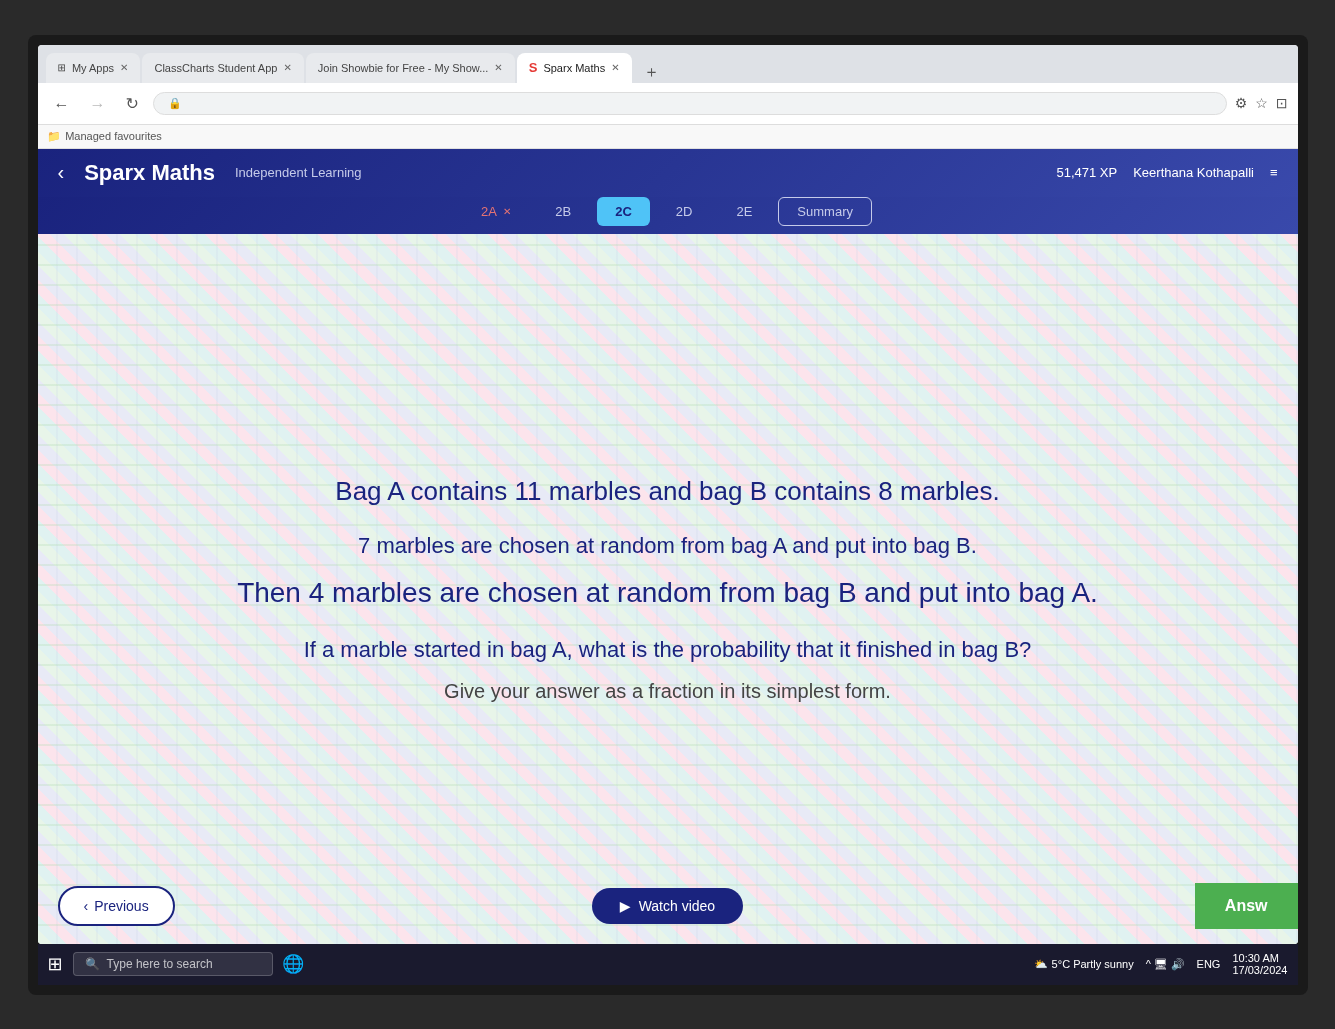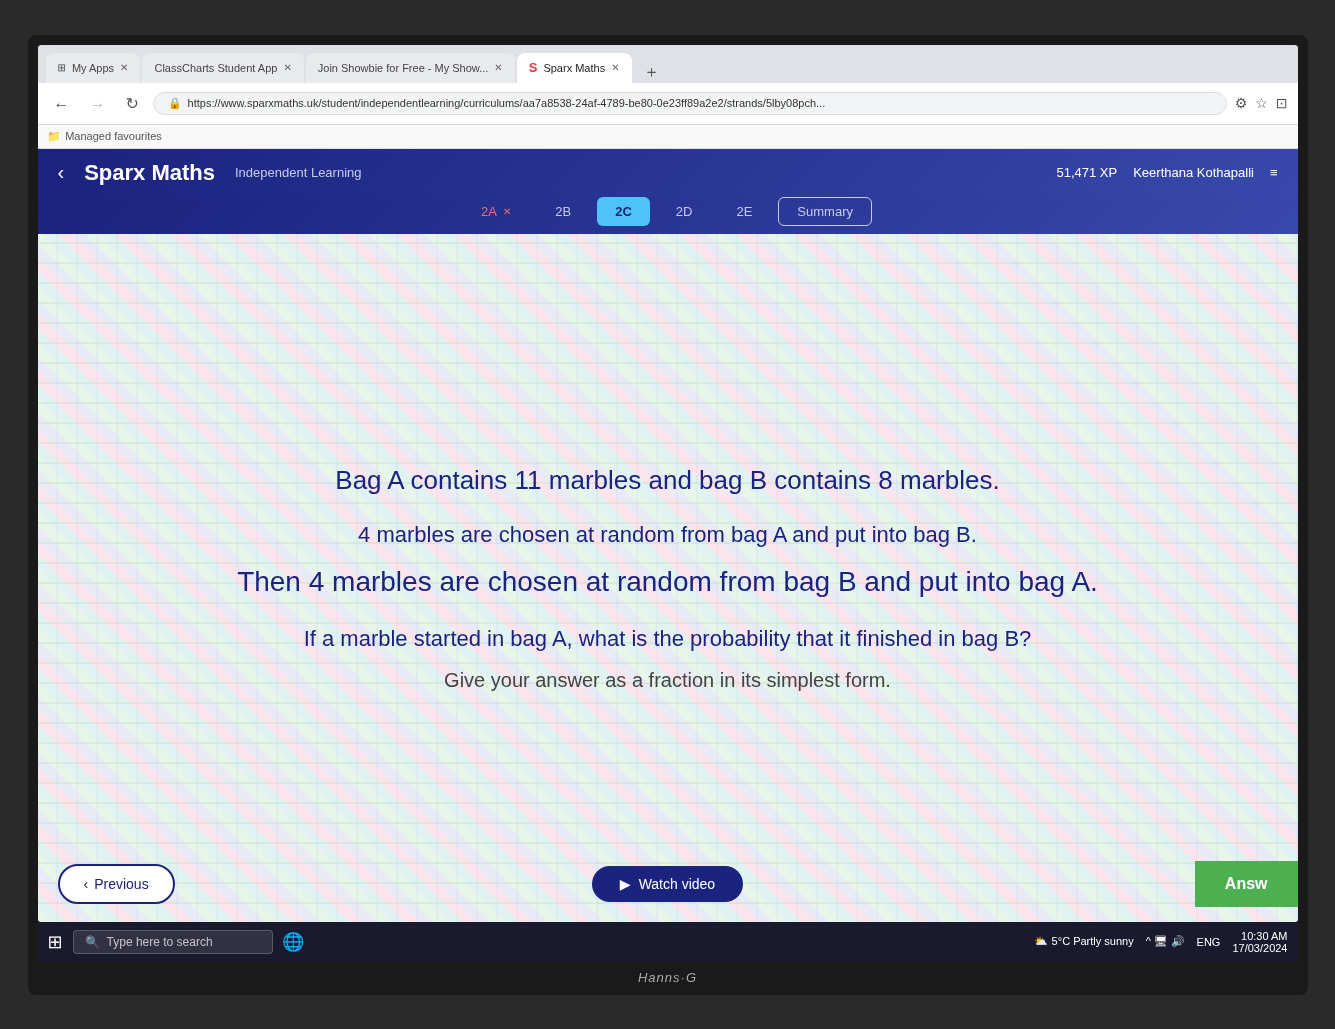--- a/index.html
+++ b/index.html
@@ -388,21 +388,20 @@
       </div>
       <span style="margin-left:4px;font-size:16px;color:#555;cursor:pointer;padding:0 6px;">＋</span>
     </div>
 
     <div class="address-bar">
       <button class="nav-btn">←</button>
       <button class="nav-btn" style="color:#bbb;">→</button>
       <button class="nav-btn">↻</button>
       <div class="url-box">
         <span style="color:#1a7f37;">🔒</span>
-        <span>https://www.sparxmaths.uk/student/independentlearning/curriculums/aa7a8538-24af-4789-be80-0e23ff89a2e2/strands/5lby08pch...</span>
       </div>
       <span style="font-size:14px;cursor:pointer;color:#555;">⚙</span>
       <span style="font-size:14px;cursor:pointer;color:#555;">☆</span>
       <span style="font-size:14px;cursor:pointer;color:#555;">⊡</span>
     </div>
 
     <div class="bookmarks-bar">
       <span style="margin-right:4px;">📁</span>
       <span>Managed favourites</span>
     </div>
@@ -441,21 +440,21 @@
           <span>Summary</span>
         </button>
       </div>
 
       <div class="question-area">
         <div class="question-text">
           <p class="partial-top" style="font-size:26px; font-weight:500;">
             Bag A contains 11 marbles and bag B contains 8 marbles.
           </p>
           <p style="margin-top:16px; font-size:22px;">
-            4 marbles are chosen at random from bag A and put into bag B.
+            7 marbles are chosen at random from bag A and put into bag B.
           </p>
           <p style="font-size:28px;">
             Then 4 marbles are chosen at random from bag B and put into bag A.
           </p>
           <p style="margin-top:16px; font-size:22px;">
             If a marble started in bag A, what is the probability that it finished in bag B?
           </p>
           <p style="font-size:20px; color:#444;">
             Give your answer as a fraction in its simplest form.
           </p>
@@ -486,21 +485,20 @@
       <span>Type here to search</span>
     </div>
     <span style="color:#2196F3;font-size:18px;cursor:pointer;">🌐</span>
     <div class="taskbar-right">
       <span>
         <span>⛅</span>
         <span>5°C Partly sunny</span>
       </span>
       <span>^ 🖥 🔊</span>
       <span>ENG</span>
-      <div style="text-align:right;cursor:pointer;">
+      <div style="text-align:left;cursor:pointer;">
         <div>10:30 AM</div>
         <div>17/03/2024</div>
       </div>
     </div>
   </div>
 
-  <div class="monitor-brand">Hanns·G</div>
 </div>
 
 </body></html>

